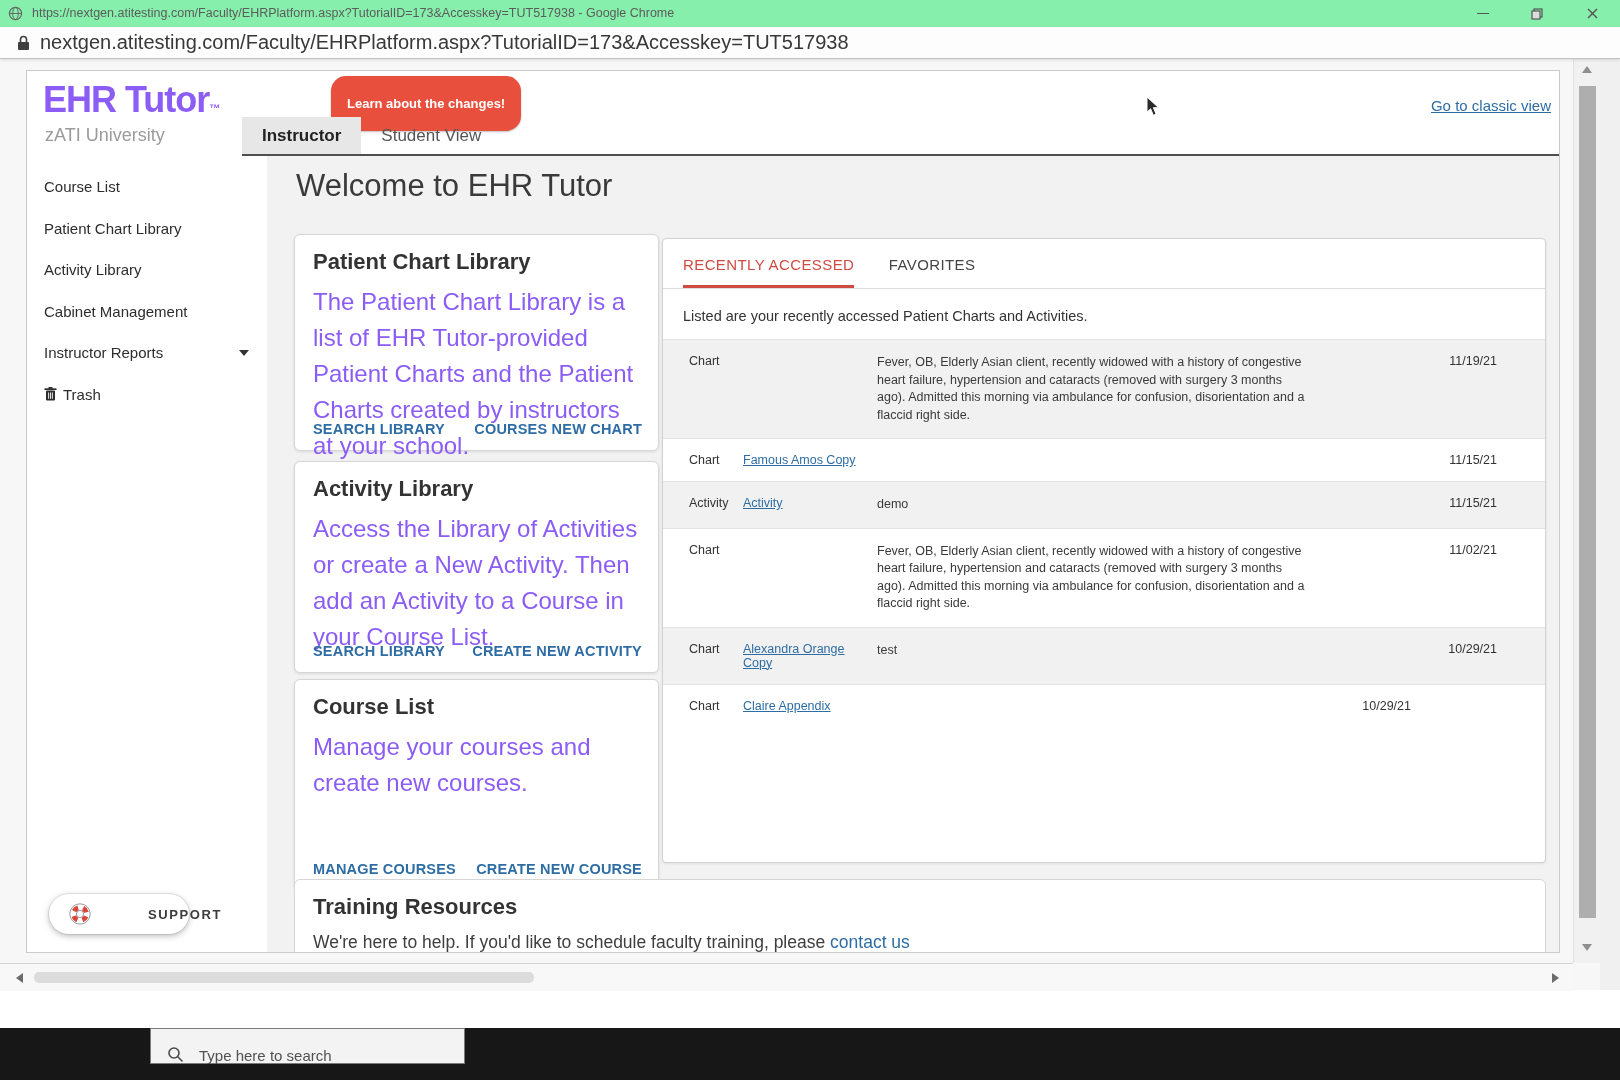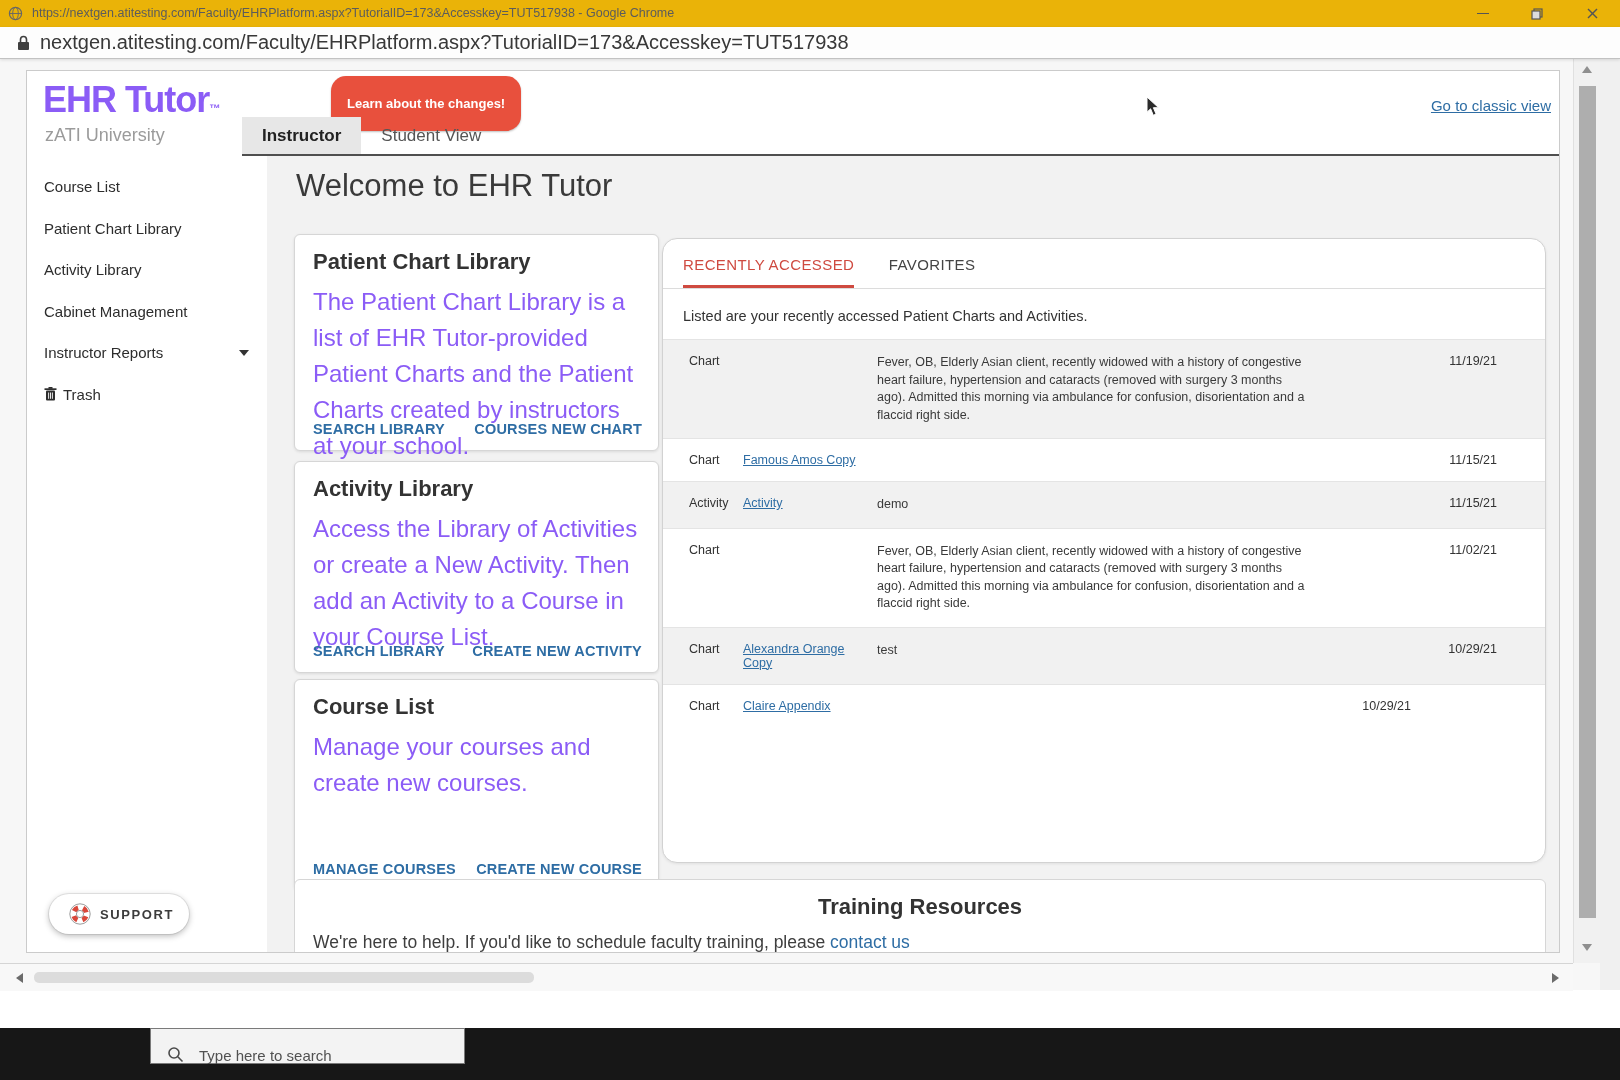--- a/index.html
+++ b/index.html
@@ -1,19 +1,19 @@
 <!DOCTYPE html>
 <html><head>
 <meta charset="utf-8">
 <style>
   html,body{margin:0;padding:0;width:1620px;height:1080px;overflow:hidden;background:#fff;
     font-family:"Liberation Sans",sans-serif;-webkit-font-smoothing:antialiased;}
   .abs{position:absolute;}
   
-  #titlebar{position:absolute;left:0;top:0;width:1620px;height:27px;background:#eab308;border-bottom:1px solid #c8c8c8;}
+  #titlebar{position:absolute;left:0;top:0;width:1620px;height:27px;background:#86efac;border-bottom:1px solid #c8c8c8;}
   #win-title{position:absolute;left:32px;top:0;line-height:27px;font-size:12.5px;color:#5c5c5c;white-space:nowrap;}
   .winbtn{position:absolute;top:0;width:34px;height:27px;display:flex;align-items:center;justify-content:center;}
   #urlbar{position:absolute;left:0;top:27px;width:1620px;height:31px;background:#fdfdfd;border-bottom:1px solid #c2c2c2;box-shadow:0 1px 3px rgba(0,0,0,.12);z-index:5;}
   #url-text{position:absolute;left:40px;top:0;line-height:31px;font-size:20px;color:#383838;white-space:nowrap;}
   #pagebg{position:absolute;left:0;top:58px;width:1620px;height:932px;background:#f7f7f7;}
   #whitestrip{position:absolute;left:0;top:990px;width:1620px;height:38px;background:#fff;}
   
   #app{position:absolute;left:26px;top:70px;width:1532px;height:881px;background:#fff;border:1px solid #cbcbcb;overflow:hidden;}
   #logo{position:absolute;left:16px;top:8px;font-size:36px;font-weight:800;letter-spacing:-1px;color:#8b5cf6;}
   #logo .tm{font-size:11px;font-weight:700;vertical-align:baseline;}
@@ -29,36 +29,36 @@
   .sitem{height:41.5px;display:flex;align-items:center;padding-left:17px;font-size:15px;color:#2d2d2d;cursor:default;}
   .sitem .caret{margin-left:auto;margin-right:18px;width:0;height:0;border-left:5px solid transparent;border-right:5px solid transparent;border-top:6px solid #333;}
   .sitem .ticon{margin-right:6px;display:inline-flex;}
   #main{position:absolute;left:240px;top:85px;right:0;height:796px;background:#f2f2f2;overflow:hidden;}
   #welcome{position:absolute;left:29px;top:12px;font-size:31px;color:#3a3a3a;}
   .card{position:absolute;left:27px;width:365px;background:#fff;border:1px solid #d6d6d6;border-radius:6px;box-shadow:0 1px 3px rgba(0,0,0,.10);padding:14px 18px;box-sizing:border-box;}
   .card h3{margin:0 0 9px 0;font-size:22px;font-weight:600;color:#333;}
   .card p{margin:0;font-size:24px;line-height:36px;color:#8b5cf6;}
   .card .links{position:absolute;left:18px;right:16px;bottom:13px;display:flex;justify-content:space-between;}
   .card .links a,.blulink{font-size:14.5px;font-weight:700;color:#2e6da4;letter-spacing:.2px;text-decoration:none;cursor:pointer;}
-  #panel{position:absolute;left:395px;right:13px;top:82px;height:625px;background:#fff;border:1px solid #d2d2d2;border-radius:15px;box-shadow:0 1px 3px rgba(0,0,0,.08);box-sizing:border-box;}
+  #panel{position:absolute;left:395px;right:13px;top:82px;height:625px;background:#fff;border:1px solid #d2d2d2;border-radius:4px;box-shadow:0 1px 3px rgba(0,0,0,.08);box-sizing:border-box;}
   #ptabs{padding:17px 0 0 20px;border-bottom:1px solid #dcdcdc;}
   .ptab{display:inline-block;font-size:15px;letter-spacing:.4px;padding-bottom:12px;cursor:pointer;}
   .ptab.on{color:#cf4a40;border-bottom:3px solid #cf4a40;}
   .ptab.off{color:#444;margin-left:30px;}
   #pintro{font-size:14.5px;color:#333;padding:19px 20px 15px 20px;}
   .prow{display:grid;grid-template-columns:54px 134px 436px 1fr 86px;padding:14px 48px 14px 26px;font-size:12.5px;color:#333;border-top:1px solid #e4e4e4;}
   .prow.alt{background:#f1f1f1;}
   .rdesc{line-height:17.5px;color:#3a3a3a;padding-right:8px;}
   .rname a{color:#2e6da4;text-decoration:underline;cursor:pointer;}
   .rdate{text-align:right;}
   #training{position:absolute;left:27px;right:13px;top:723px;height:240px;background:#fff;border:1px solid #d6d6d6;border-radius:6px;padding:14px 18px;box-sizing:border-box;}
-  #training h3{margin:0;font-size:22px;font-weight:600;color:#333;text-align:center;}
+  #training h3{margin:0;font-size:22px;font-weight:600;color:#333;}
   #training p{margin:12px 0 0 0;font-size:17.5px;color:#3e3e3e;}
   #training a{color:#2e6da4;text-decoration:none;cursor:pointer;}
-  #support{position:absolute;left:22px;top:823px;width:140px;height:40px;background:#fff;border-radius:21px;box-shadow:0 2px 6px rgba(0,0,0,.28),0 0 0 1px #ececec;display:flex;align-items:center;padding-left:11px;box-sizing:border-box;cursor:pointer;}
+  #support{position:absolute;left:22px;top:823px;width:140px;height:40px;background:#fff;border-radius:21px;box-shadow:0 2px 6px rgba(0,0,0,.28),0 0 0 1px #ececec;display:flex;align-items:center;padding-left:11px;box-sizing:border-box;cursor:pointer;gap:48px;}
   #support span{margin-left:8px;font-size:13px;font-weight:700;letter-spacing:1.6px;color:#3c3c3c;}
   
   #vscroll{position:absolute;left:1573px;top:58px;width:27px;height:905px;background:#f1f1f1;border-left:1px solid #e0e0e0;}
   #vthumb{position:absolute;left:5px;top:28px;width:17px;height:832px;background:#aeaeae;}
   .tri-up{width:0;height:0;border-left:5px solid transparent;border-right:5px solid transparent;border-bottom:7px solid #8f8f8f;position:absolute;left:8px;top:8px;}
   .tri-dn{width:0;height:0;border-left:5px solid transparent;border-right:5px solid transparent;border-top:7px solid #8f8f8f;position:absolute;left:8px;bottom:8px;}
   #hscroll{position:absolute;left:0;top:963px;width:1573px;height:27px;background:#f8f8f8;border-top:1px solid #d5d5d5;}
   #hthumb{position:absolute;left:34px;top:8px;width:500px;height:11px;background:#dcdcdc;border-radius:5px;}
   .tri-l{width:0;height:0;border-top:5px solid transparent;border-bottom:5px solid transparent;border-right:7px solid #6b6b6b;position:absolute;left:16px;top:9px;}
   .tri-r{width:0;height:0;border-top:5px solid transparent;border-bottom:5px solid transparent;border-left:7px solid #6b6b6b;position:absolute;right:14px;top:9px;}

